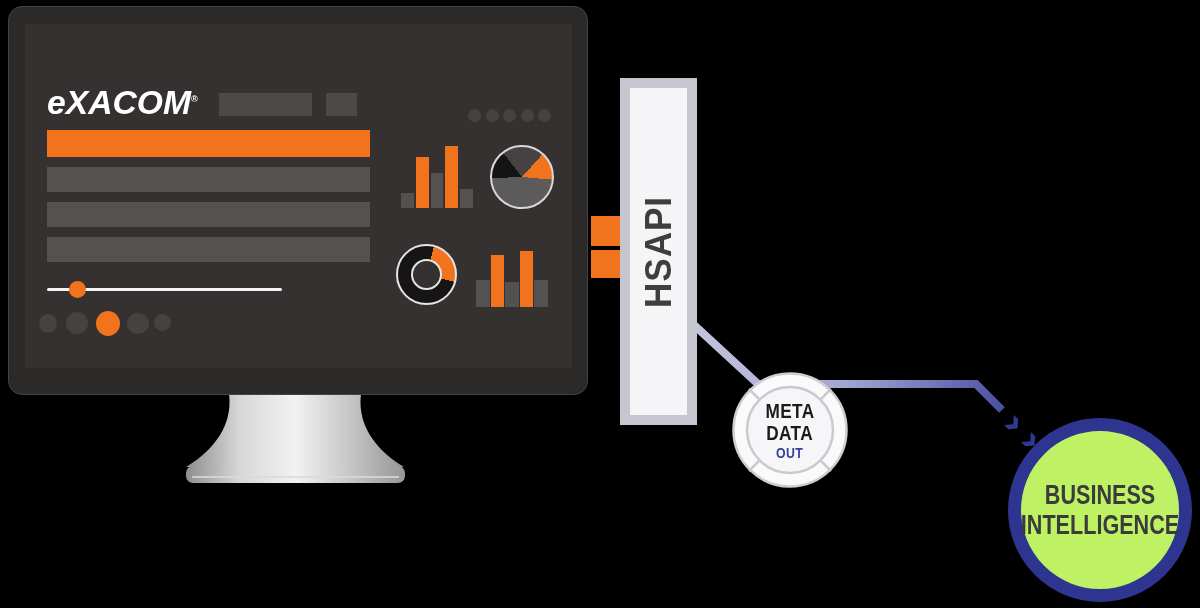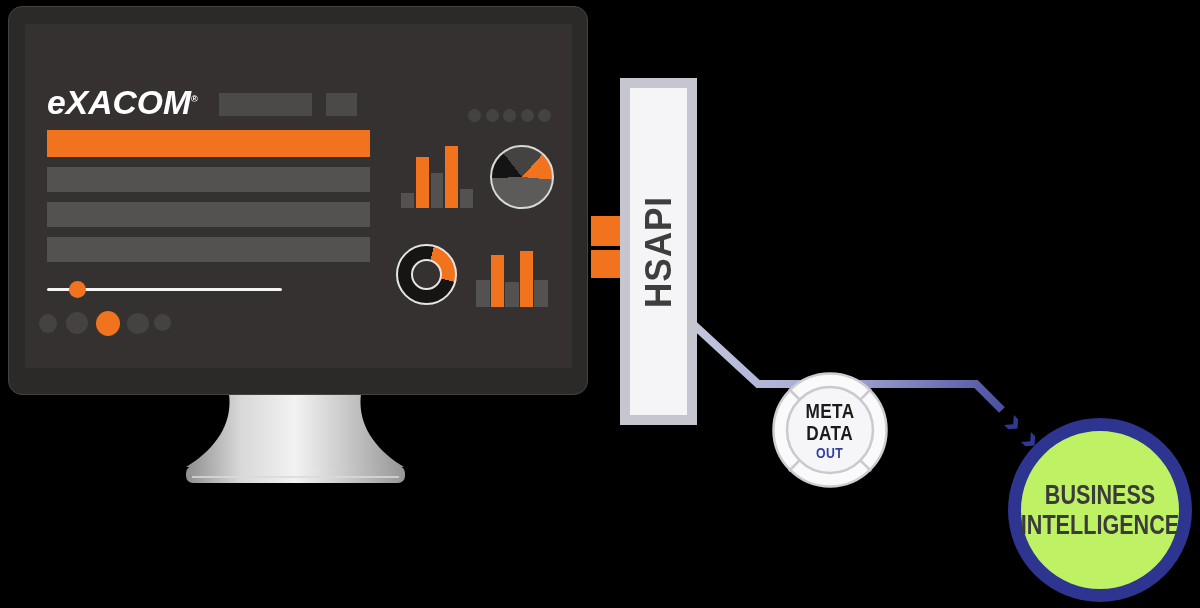--- a/index.html
+++ b/index.html
@@ -46,21 +46,21 @@
   .tab { left:591px; width:30px; background:#f2731e; z-index:1; }
   .flow-svg { left:0; top:0; z-index:1; }
 
   .hsapi { left:620px; top:78px; width:77px; height:347px; background:#f5f5f7;
            border:10px solid #c6c6d1; z-index:2; }
   .hsapi-label { position:absolute; left:50%; top:50%;
                  transform:translate(-50%,-50%) rotate(-90deg) scaleX(0.95);
                  font-size:37px; font-weight:900; color:#3e3e3e; letter-spacing:1px; white-space:nowrap; }
 
   
-  .meta-badge { left:771px; top:371px; width:118px; height:118px; z-index:3; }
+  .meta-badge { left:731px; top:371px; width:118px; height:118px; z-index:3; }
   .meta-badge svg { position:absolute; left:0; top:0; }
   .badge-text { position:absolute; inset:0; display:flex; flex-direction:column;
                 align-items:center; justify-content:center; }
   .meta-line { font-size:21px; font-weight:900; color:#1b1b1b; line-height:22px;
                transform:scaleX(0.82); letter-spacing:0.5px; }
   .meta-out  { font-size:15px; font-weight:900; color:#333e9f; line-height:17px;
                transform:scaleX(0.82); letter-spacing:0.5px; }
 
   .bi-badge { left:1008px; top:418px; width:184px; height:184px; border-radius:50%;
               background:#bef264; border:13px solid #2e3590; z-index:3;

